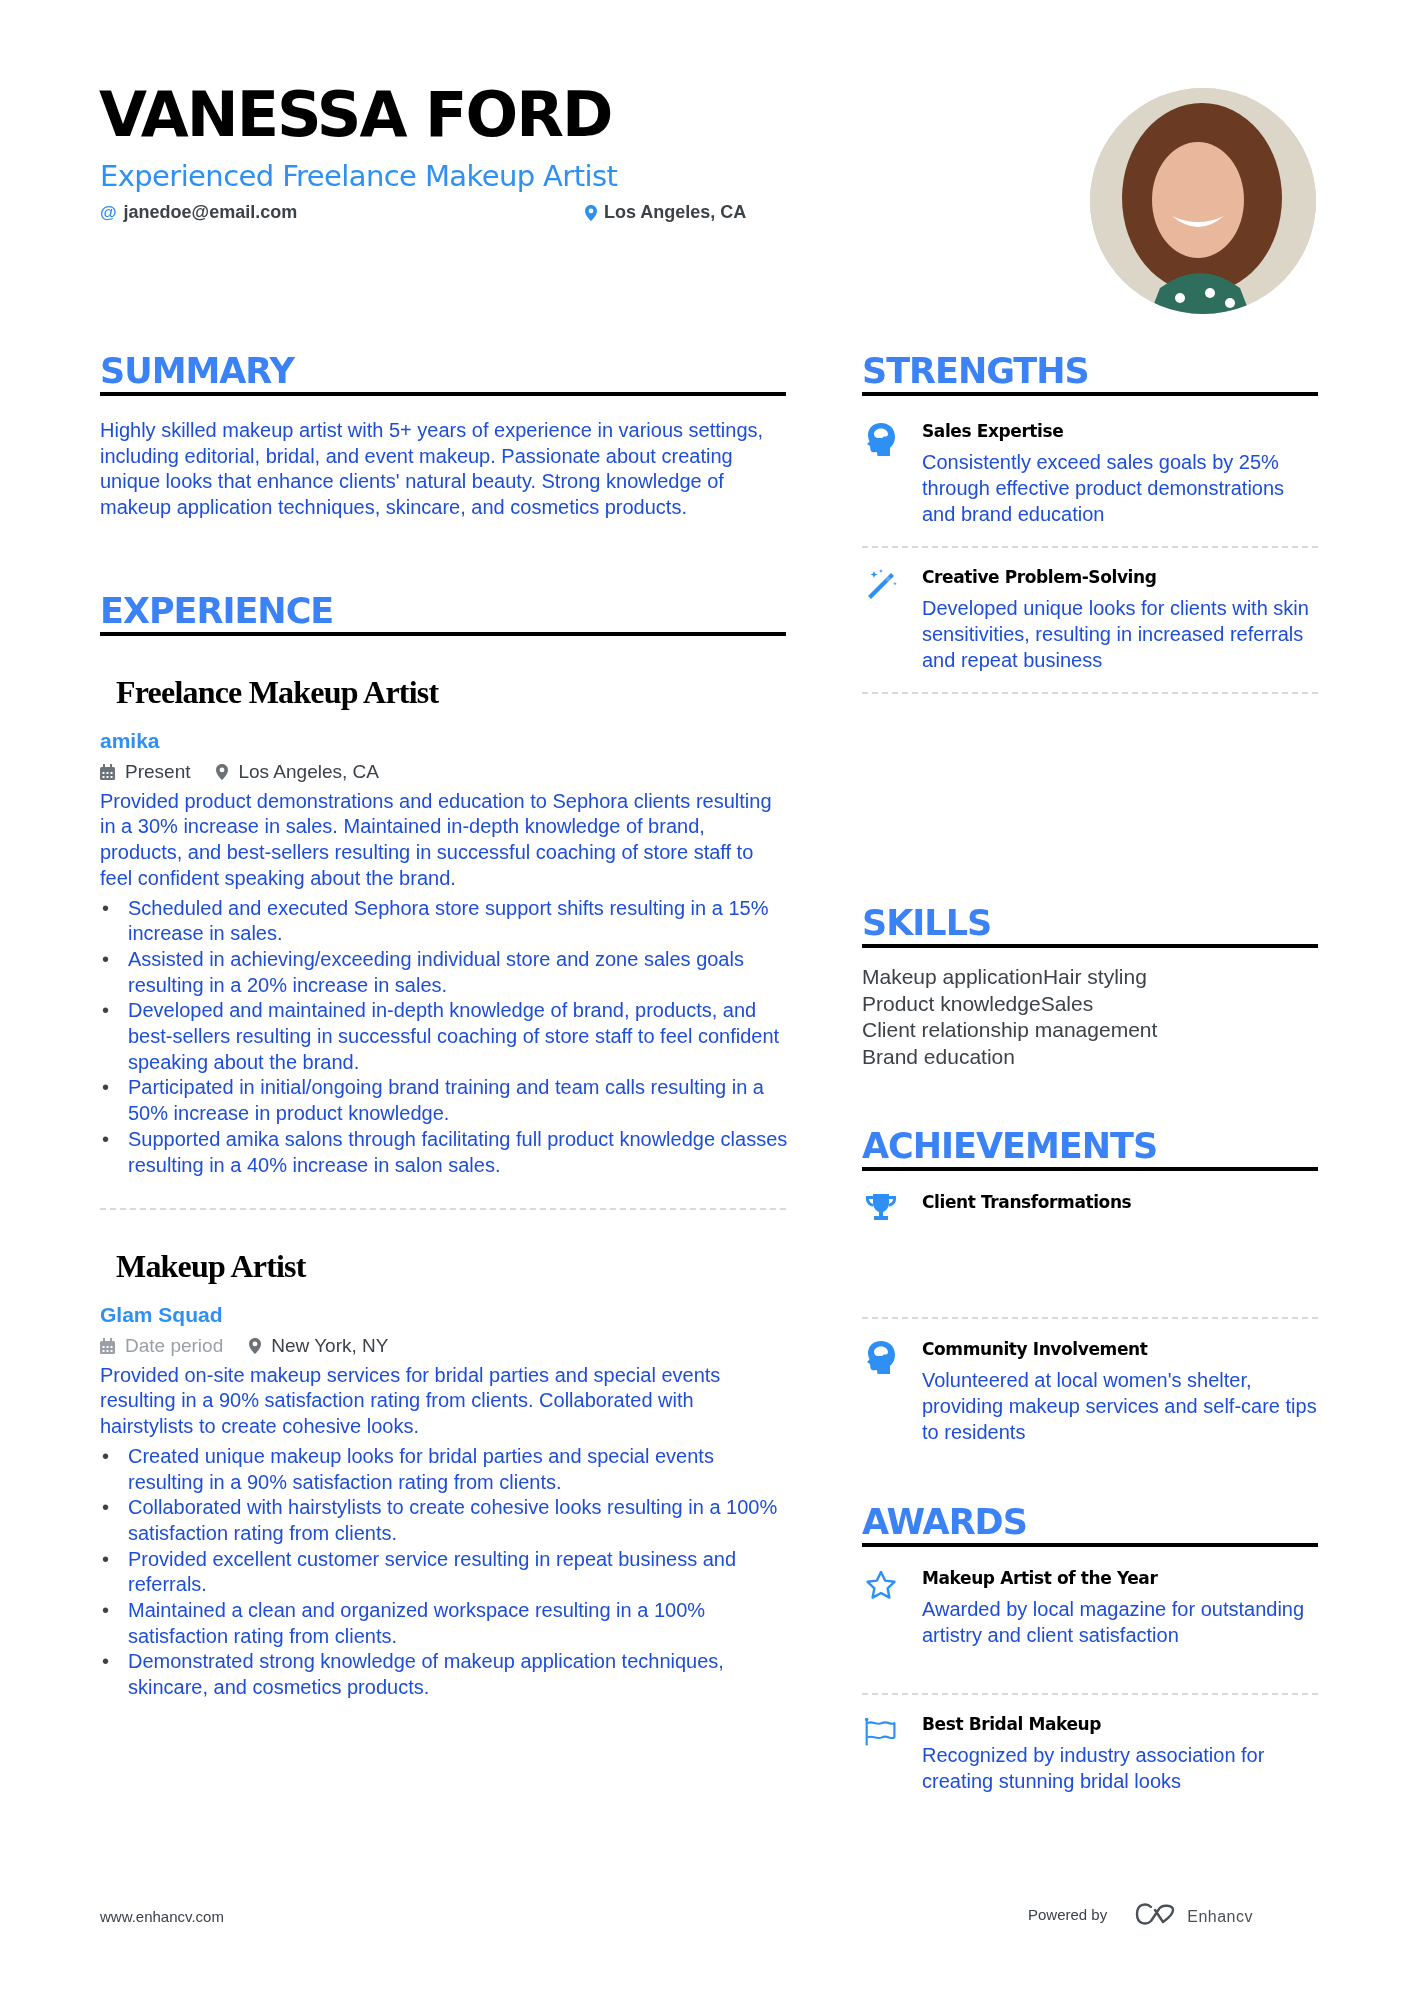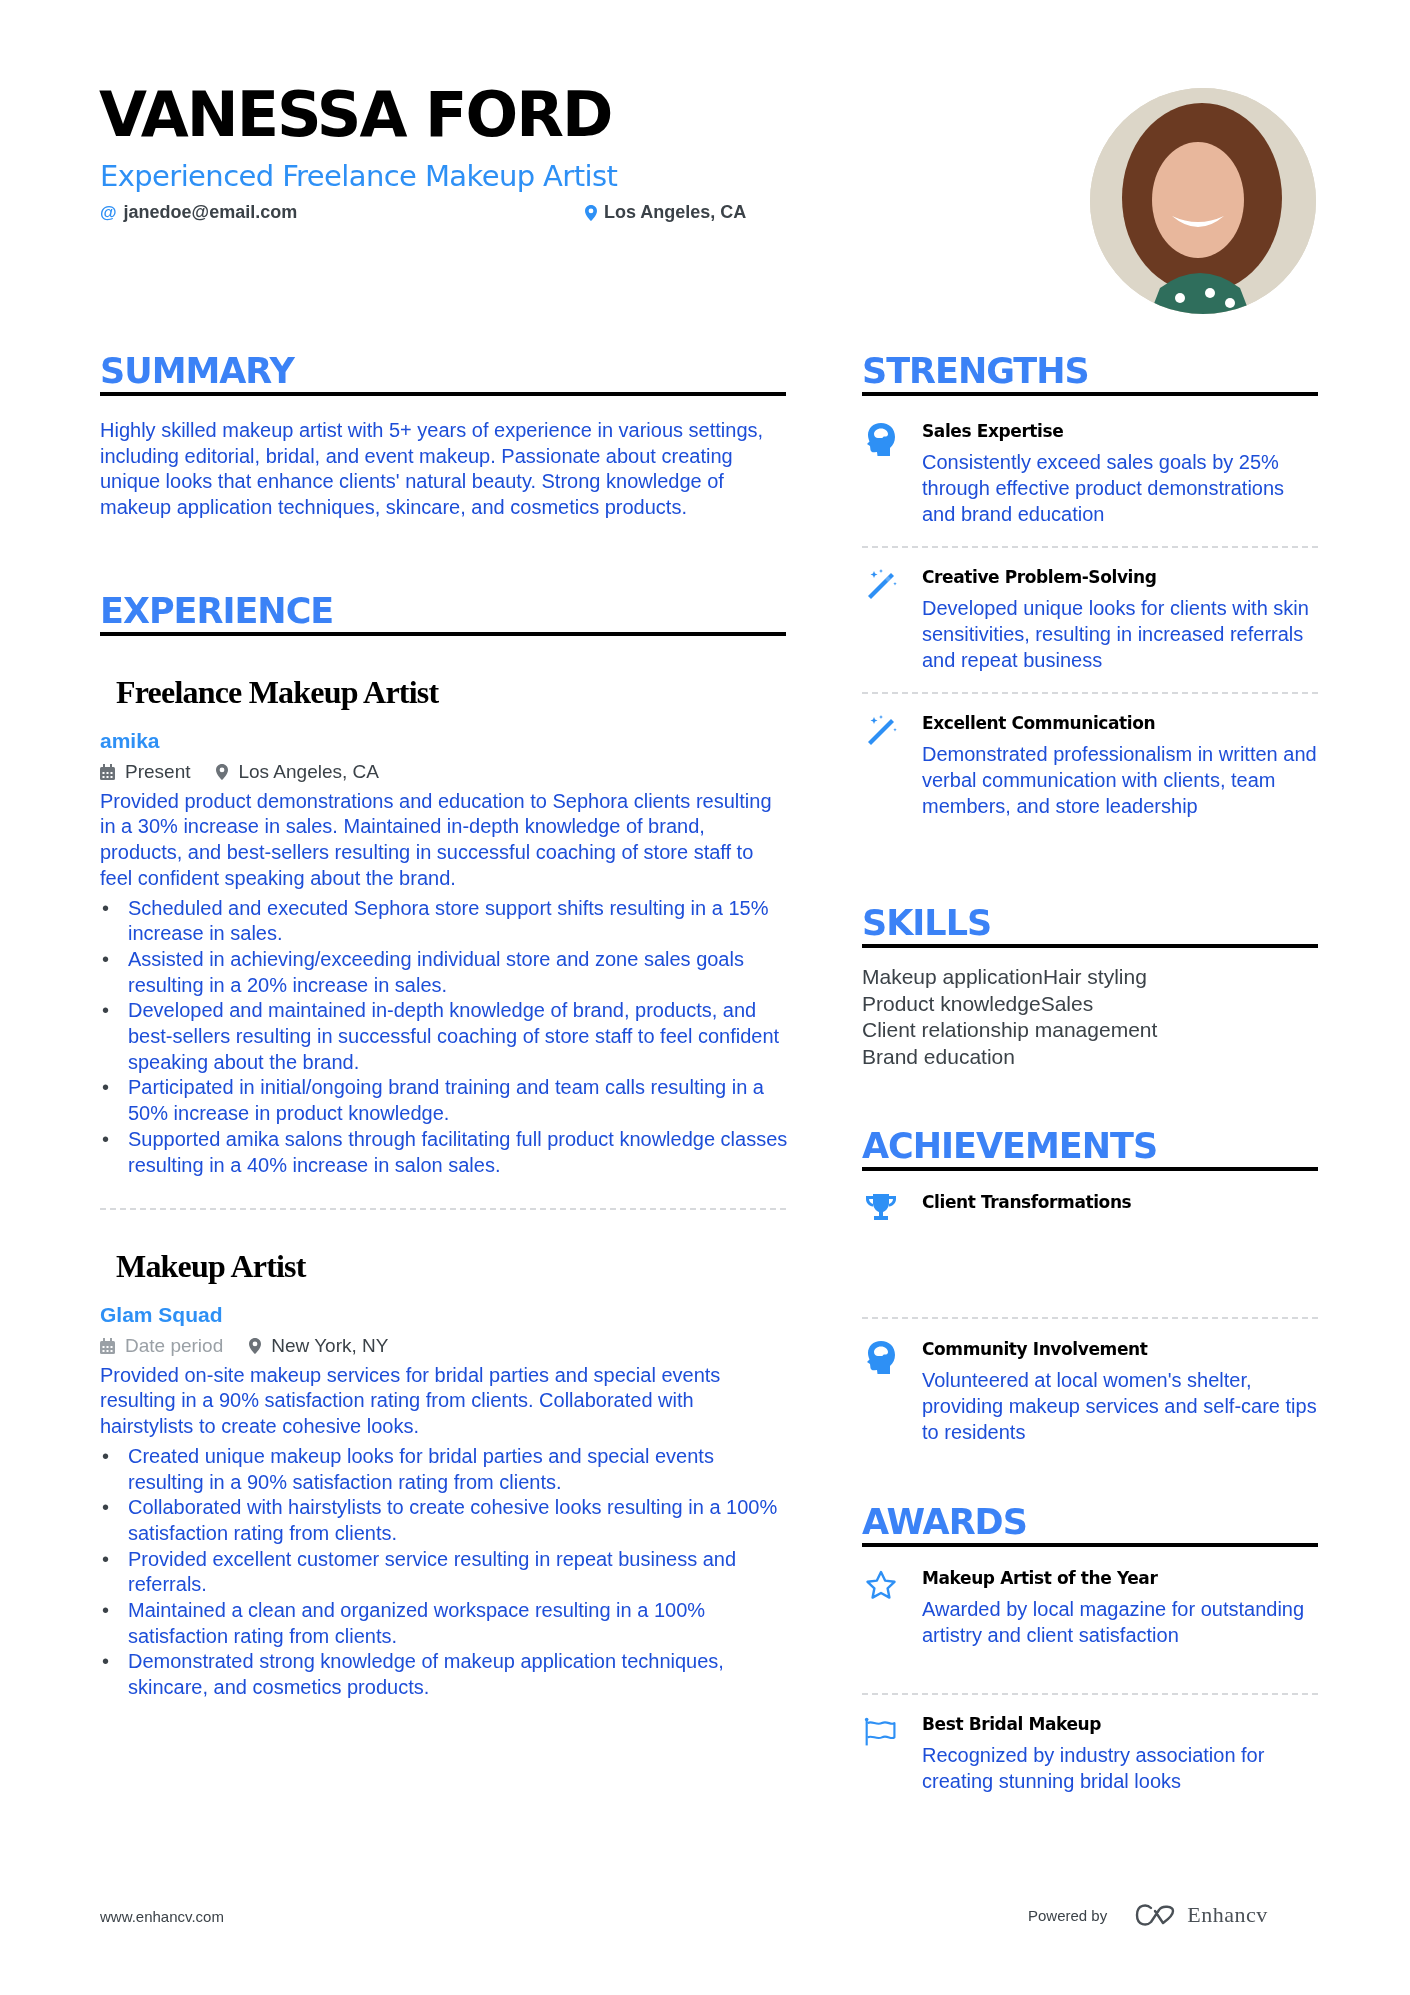--- a/index.html
+++ b/index.html
@@ -60,22 +60,22 @@
   .entry-desc { margin: 8px 0 0 60px; }
 
   .skills { position: absolute; left: 862px; top: 964px; width: 460px; margin: 0; padding: 0;
             list-style: none; font-size: 21px; line-height: 26.5px; color: #3b4248; }
   .skills li { display: inline; }
   .skills .br { display: block; }
 
   .footer-left { position: absolute; left: 100px; top: 1908px; font-size: 15px; color: #3b4248; }
   .footer-right { position: absolute; left: 1028px; top: 1902px; display: flex; align-items: center;
                   font-size: 15px; color: #3b4248; }
-  .footer-right .brand { display: flex; align-items: center; margin-left: 26px; font-size: 22px;
-                         color: #4a5056; letter-spacing: 0.5px; font-family: Liberation Serif, serif; }
+  .footer-right .brand { display: flex; align-items: flex-end; margin-left: 26px; font-size: 16px;
+                         color: #4a5056; letter-spacing: 0.5px; }
   .footer-right .brand svg { margin-right: 8px; }
 </style>
 </head>
 <body>
 
 <div class="page">
 
   <h1 class="name">VANESSA FORD</h1>
   <div class="headline">Experienced Freelance Makeup Artist</div>
 
@@ -219,32 +219,20 @@
           <path d="M10 3l1 2.5L13.5 6.5 11 7.5 10 10 9 7.5 6.5 6.5 9 5.5z" fill="#2e90f5"></path>
           <path d="M17 1l.6 1.4 1.4.6-1.4.6L17 5l-.6-1.4L15 3l1.4-.6z" fill="#2e90f5"></path>
           <path d="M31 14l.5 1.2 1.2.5-1.2.5-.5 1.2-.5-1.2-1.2-.5 1.2-.5z" fill="#2e90f5"></path>
         </svg>
     </span>
     <h3 class="entry-title">Creative Problem-Solving</h3>
     <p class="entry-desc body-text">Developed unique looks for clients with skin sensitivities, resulting in increased referrals and repeat business</p>
   </div>
   <div class="dash" style="position:absolute; left:862px; top:692px; width:456px;"></div>
 
-  <div class="entry" style="top:712px">
-    <span class="ic">
-      <svg width="34" height="34" viewBox="0 0 34 34">
-          <path d="M27 5l3 3L7 31l-3-3z" fill="#2e90f5"></path>
-          <path d="M10 3l1 2.5L13.5 6.5 11 7.5 10 10 9 7.5 6.5 6.5 9 5.5z" fill="#2e90f5"></path>
-          <path d="M17 1l.6 1.4 1.4.6-1.4.6L17 5l-.6-1.4L15 3l1.4-.6z" fill="#2e90f5"></path>
-          <path d="M31 14l.5 1.2 1.2.5-1.2.5-.5 1.2-.5-1.2-1.2-.5 1.2-.5z" fill="#2e90f5"></path>
-        </svg>
-    </span>
-    <h3 class="entry-title">Excellent Communication</h3>
-    <p class="entry-desc body-text">Demonstrated professionalism in written and verbal communication with clients, team members, and store leadership</p>
-  </div>
 
   <h2 class="section-title right-x" style="top:906px">SKILLS</h2>
   <div class="rule right-x right-w" style="top:944px"></div>
   <ul class="skills">
     <li>Makeup application</li><li>Hair styling</li>
     <span class="br"></span>
     <li>Product knowledge</li><li>Sales</li>
     <span class="br"></span>
     <li>Client relationship management</li>
     <span class="br"></span>

